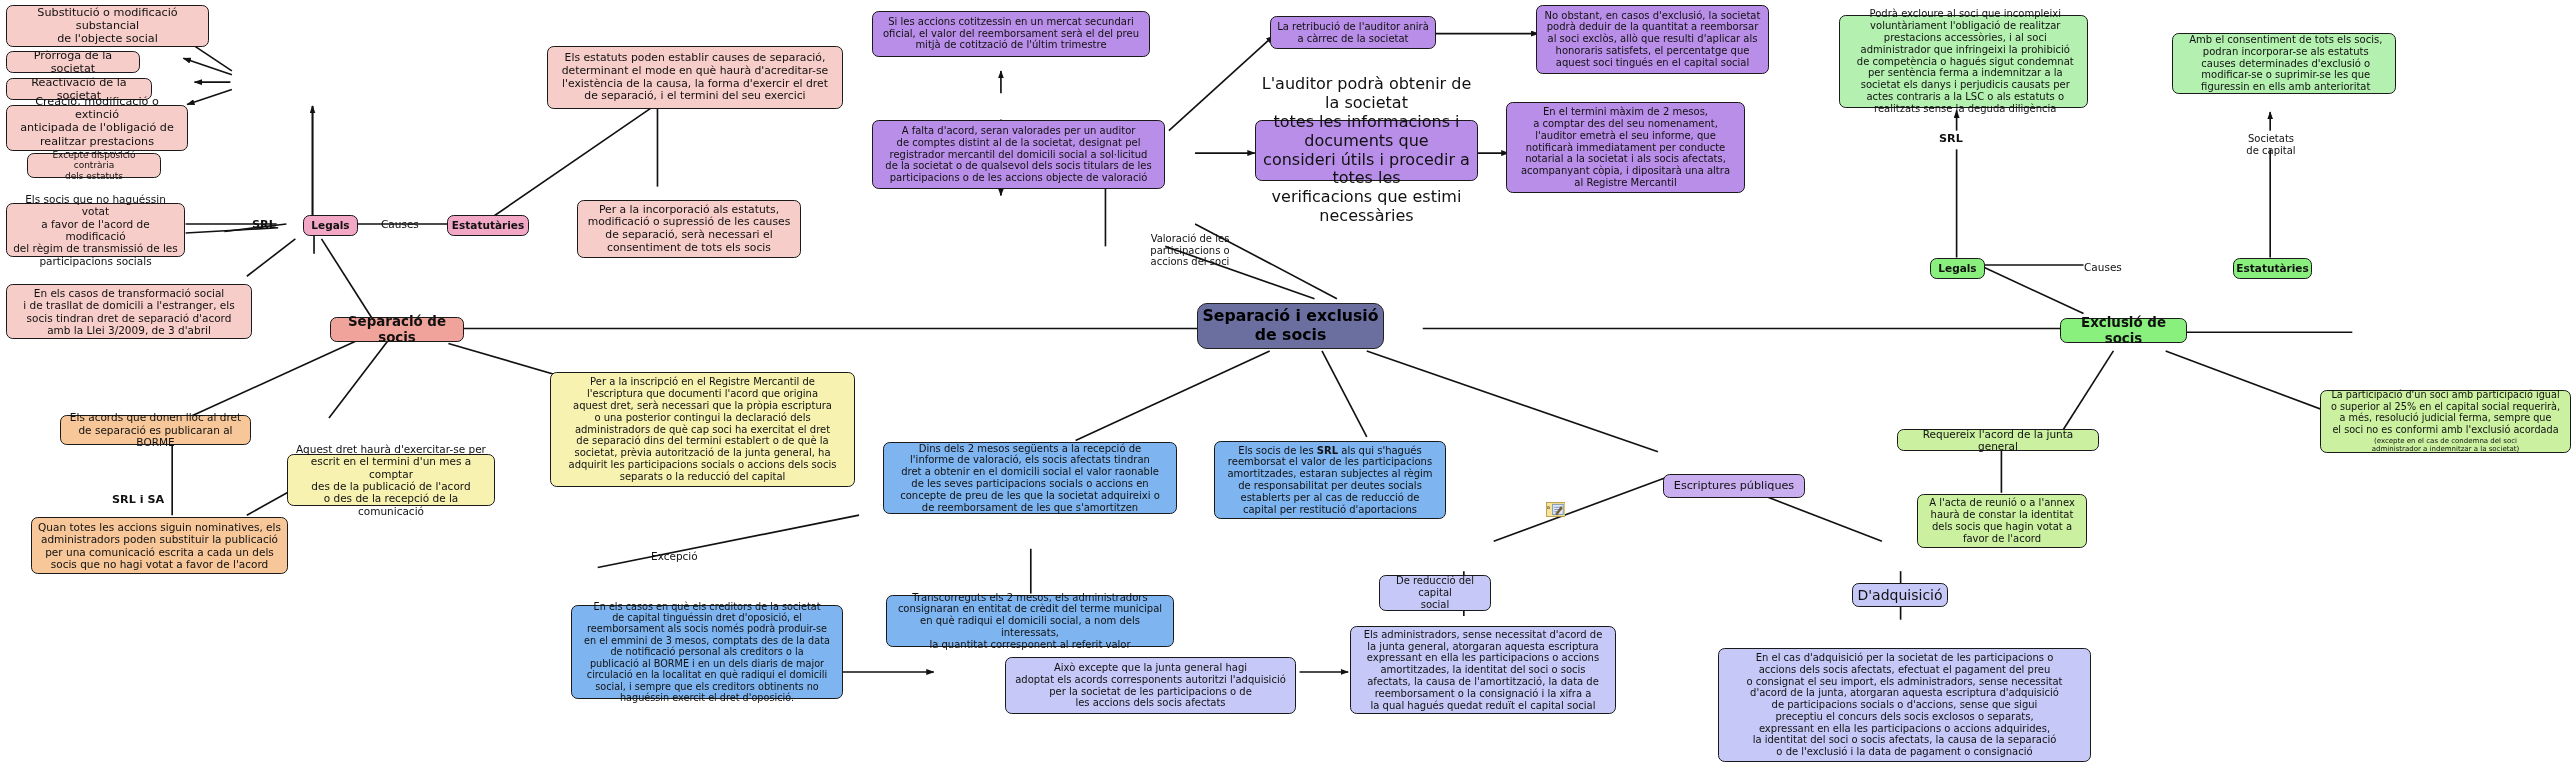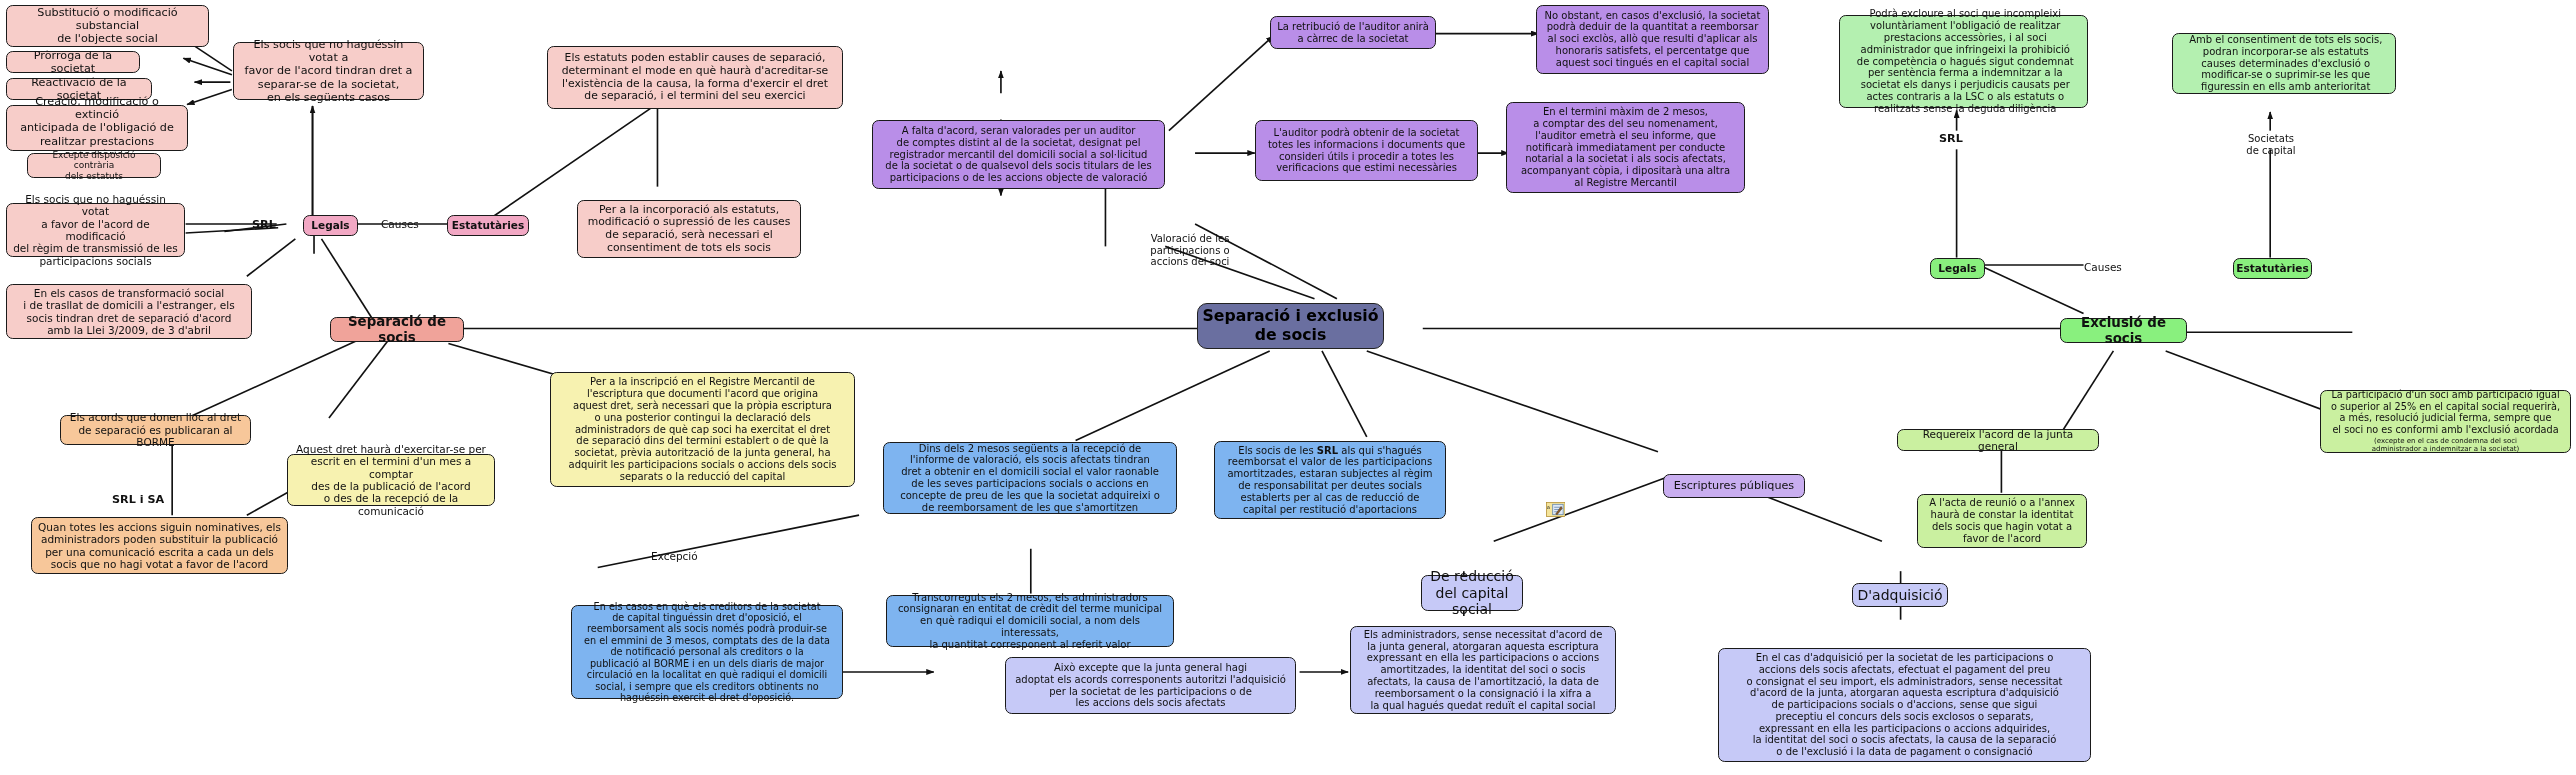--- a/index.html
+++ b/index.html
@@ -163,24 +163,20 @@
 
   <div class="node pink" style="left:6px;top:78px;width:146px;height:22.4px;font-size:11.2px;">Reactivació de la societat</div>
 
   <div class="node pink" style="left: 6px; top: 105px; width: 182px; height: 46px; font-size: 11.2px; white-space: pre-line;">Creació, modificació o extinció
 anticipada de l'obligació de
 realitzar prestacions accessòries</div>
 
   <div class="node pink" style="left: 27px; top: 153px; width: 134px; height: 25.4px; font-size: 9px; white-space: pre-line;">Excepte disposició contrària
 dels estatuts</div>
 
-  <div class="node pink" style="left: 233px; top: 42px; width: 191px; height: 58px; font-size: 11.2px; white-space: pre-line;">Els socis que no haguéssin votat a
-favor de l'acord tindran dret a
-separar-se de la societat,
-en els següents casos</div>
 
   <div class="node pink" style="left: 547px; top: 46px; width: 296px; height: 63px; font-size: 10.8px; white-space: pre-line;">Els estatuts poden establir causes de separació,
 determinant el mode en què haurà d'acreditar-se
 l'existència de la causa, la forma d'exercir el dret
 de separació, i el termini del seu exercici</div>
 
   <div class="node pink" style="left: 577px; top: 200px; width: 224px; height: 58px; font-size: 10.8px; white-space: pre-line;">Per a la incorporació als estatuts,
 modificació o supressió de les causes
 de separació, serà necessari el
 consentiment de tots els socis</div>
@@ -223,31 +219,34 @@
   <div class="node yellow" style="left: 550px; top: 372px; width: 305px; height: 115px; font-size: 10px; white-space: pre-line;">Per a la inscripció en el Registre Mercantil de
 l'escriptura que documenti l'acord que origina
 aquest dret, serà necessari que la pròpia escriptura
 o una posterior contingui la declaració dels
 administradors de què cap soci ha exercitat el dret
 de separació dins del termini establert o de què la
 societat, prèvia autorització de la junta general, ha
 adquirit les participacions socials o accions dels socis
 separats o la reducció del capital</div>
 
+  <div class="node purple" style="left: 872px; top: 10.5px; width: 278px; height: 46px; font-size: 10px; white-space: pre-line;">Si les accions cotitzessin en un mercat secundari
+oficial, el valor del reemborsament serà el del preu
+mitjà de cotització de l'últim trimestre</div>
 
   <div class="node purple" style="left: 872px; top: 120px; width: 293px; height: 69px; font-size: 10px; white-space: pre-line;">A falta d'acord, seran valorades per un auditor
 de comptes distint al de la societat, designat pel
 registrador mercantil del domicili social a sol·licitud
 de la societat o de qualsevol dels socis titulars de les
 participacions o de les accions objecte de valoració</div>
 
   <div class="node purple" style="left: 1270px; top: 16.4px; width: 166px; height: 33px; font-size: 10px; white-space: pre-line;">La retribució de l'auditor anirà
 a càrrec de la societat</div>
 
-  <div class="node purple" style="left: 1255px; top: 120px; width: 223px; height: 61px; font-size: 10px; white-space: pre-line;">L'auditor podrà obtenir de la societat
+  <div class="node purple" style="left: 1255px; top: 120px; width: 223px; height: 61px; font-size: 16px; white-space: pre-line;">L'auditor podrà obtenir de la societat
 totes les informacions i documents que
 consideri útils i procedir a totes les
 verificacions que estimi necessàries</div>
 
   <div class="node purple" style="left: 1536px; top: 4.5px; width: 233px; height: 69px; font-size: 10px; white-space: pre-line;">No obstant, en casos d'exclusió, la societat
 podrà deduir de la quantitat a reemborsar
 al soci exclòs, allò que resulti d'aplicar als
 honoraris satisfets, el percentatge que
 aquest soci tingués en el capital social</div>
 
@@ -303,21 +302,21 @@
 social, i sempre que els creditors obtinents no
 haguéssin exercit el dret d'oposició.</div>
 
   <div class="node blue2" style="left: 1005px; top: 657px; width: 291px; height: 57px; font-size: 10px; white-space: pre-line;">Això excepte que la junta general hagi
 adoptat els acords corresponents autoritzi l'adquisició
 per la societat de les participacions o de
 les accions dels socis afectats</div>
 
   <div class="node purple2" style="left:1663px;top:474px;width:142px;height:24px;font-size:11.2px;">Escriptures públiques</div>
 
-  <div class="node blue2" style="left: 1421px; top: 575px; width: 102px; height: 36px; font-size: 14px; white-space: pre-line;">De reducció del capital
+  <div class="node blue2" style="left: 1379px; top: 575px; width: 112px; height: 36px; font-size: 10px; white-space: pre-line;">De reducció del capital
 social</div>
 
   <div class="node blue2" style="left:1852px;top:583px;width:96px;height:24px;font-size:14px;">D'adquisició</div>
 
   <div class="node blue2" style="left: 1350px; top: 626px; width: 266px; height: 88px; font-size: 10px; white-space: pre-line;">Els administradors, sense necessitat d'acord de
 la junta general, atorgaran aquesta escriptura
 expressant en ella les participacions o accions
 amortitzades, la identitat del soci o socis
 afectats, la causa de l'amortització, la data de
 reemborsament o la consignació i la xifra a

